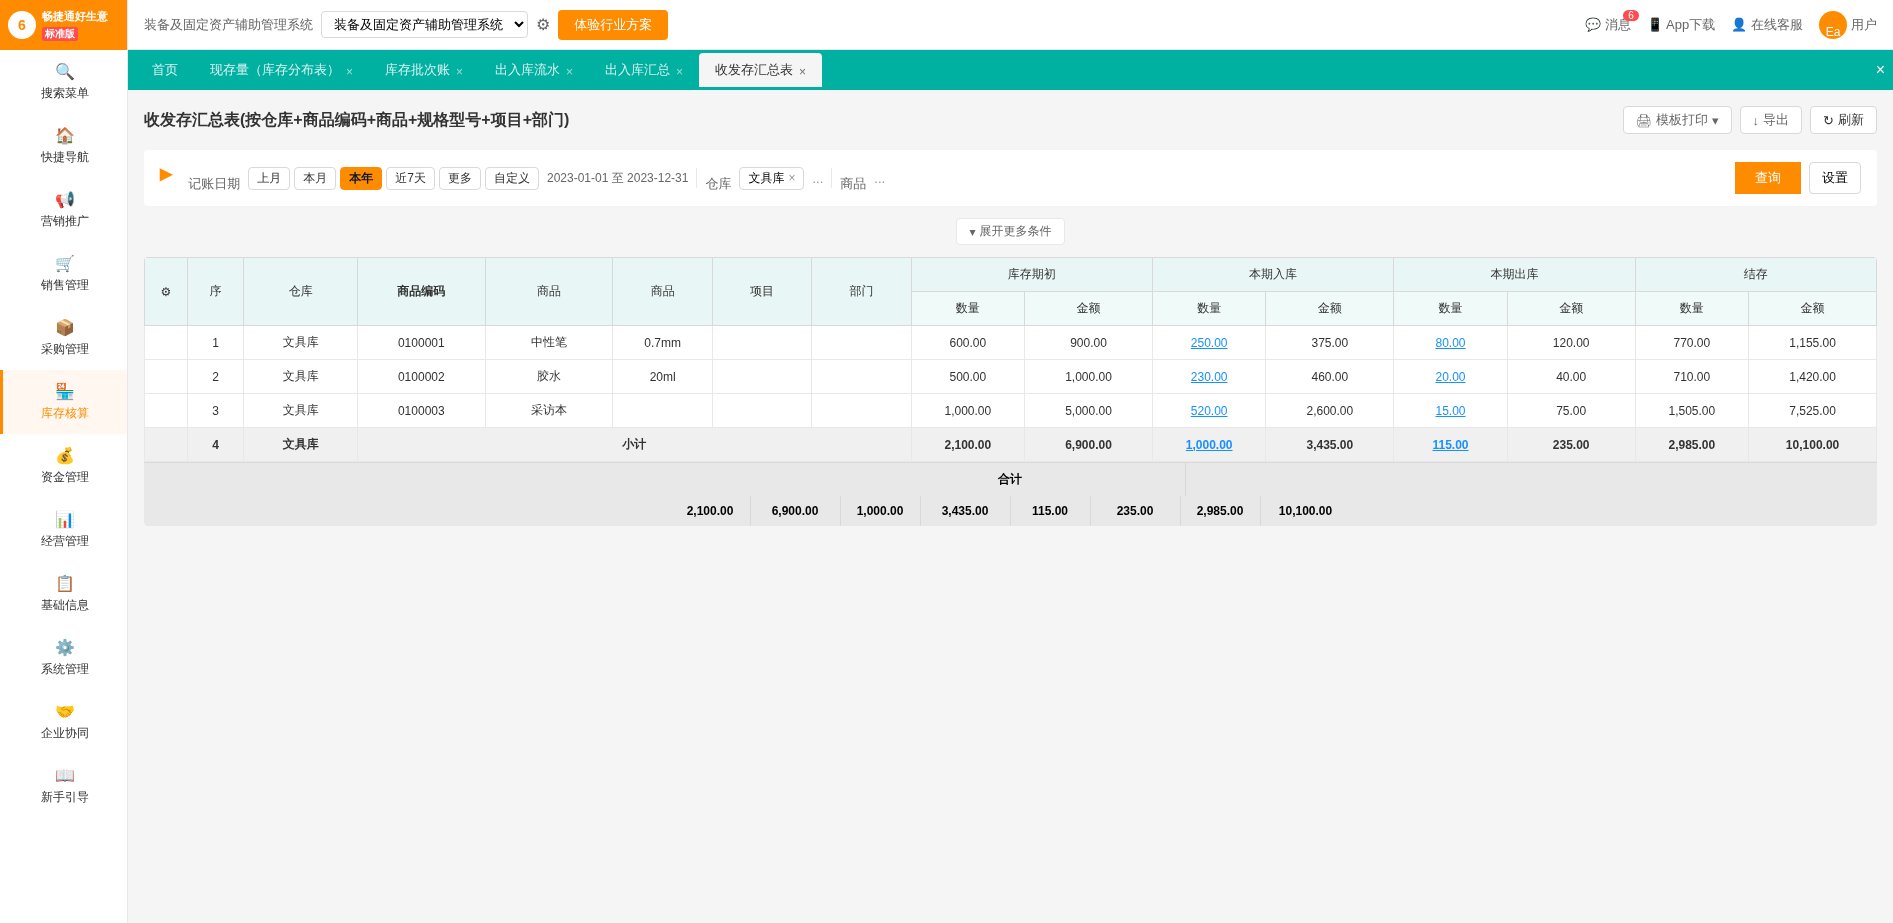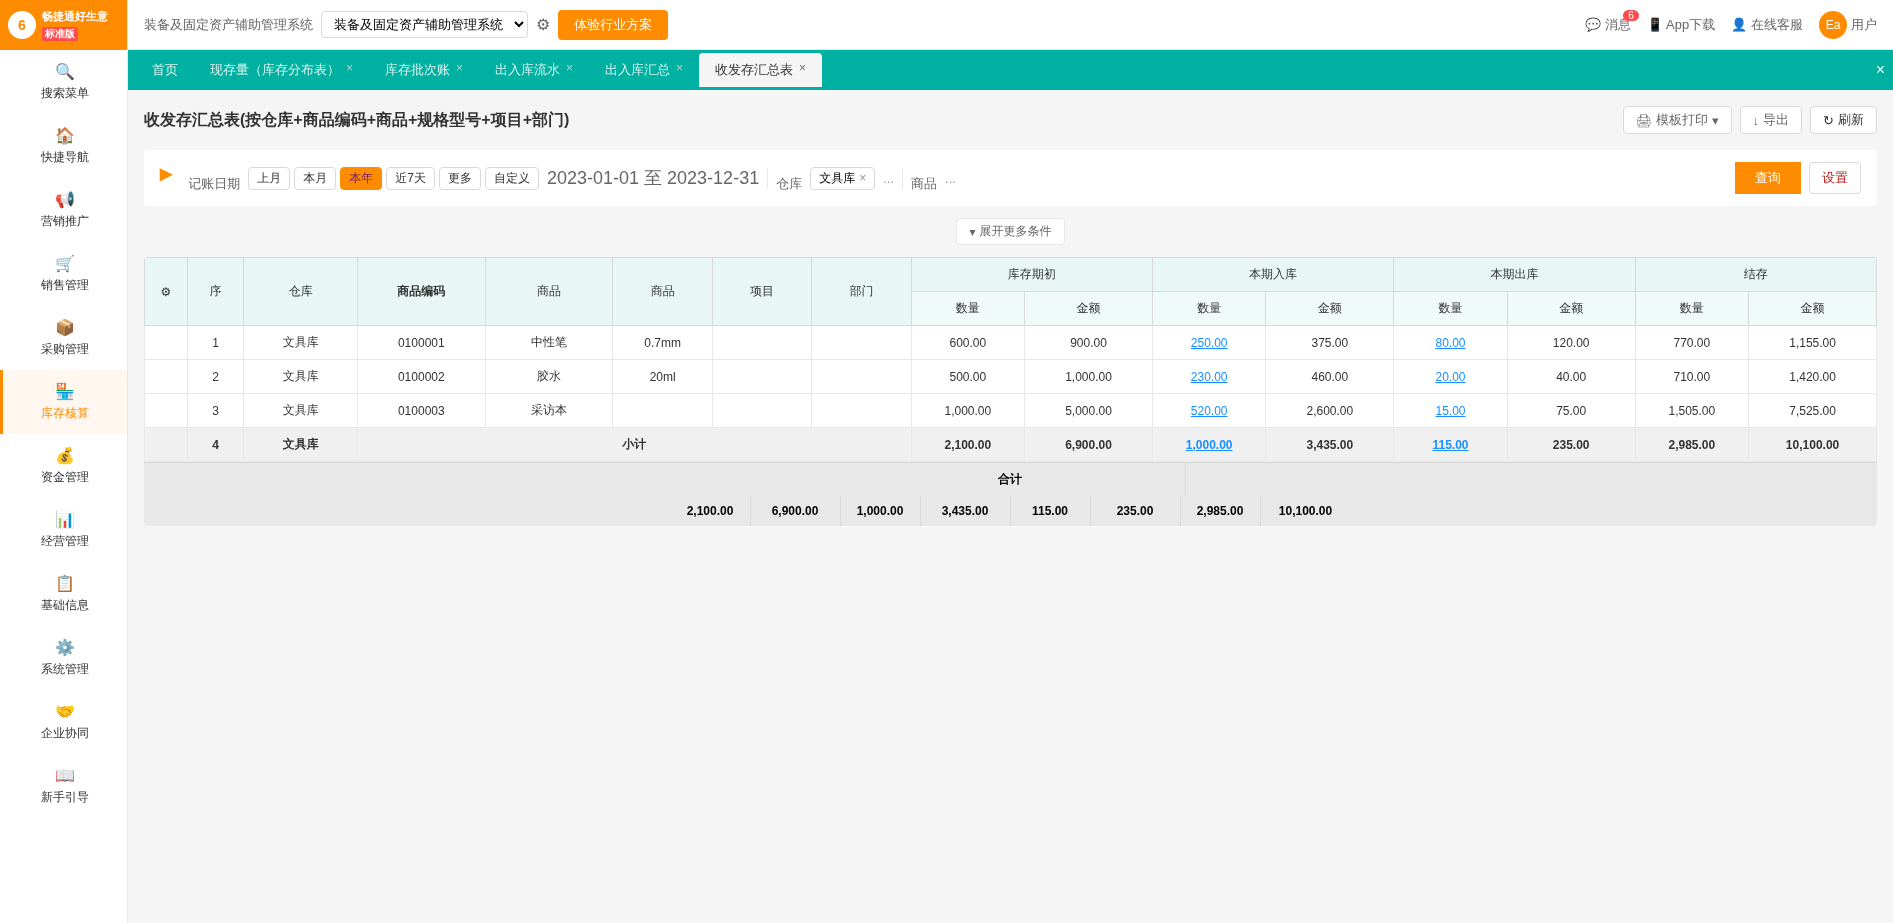--- a/index.html
+++ b/index.html
@@ -22,49 +22,49 @@
     .top-header-left { display: flex; align-items: center; gap: 8px; color: #666; font-size: 13px; }
     .top-header-select { border: 1px solid #d9d9d9; border-radius: 4px; padding: 4px 8px; font-size: 13px; background: #fff; }
     .top-header-right { display: flex; align-items: center; gap: 16px; color: #666; font-size: 13px; }
     .header-btn { background: #ff8c00; color: #fff; border: none; border-radius: 4px; padding: 6px 16px; cursor: pointer; font-size: 13px; }
     .notification-icon { position: relative; cursor: pointer; }
     .badge { position: absolute; top: -6px; right: -8px; background: #ff4d4f; color: #fff; border-radius: 10px; font-size: 10px; padding: 0 4px; min-width: 16px; text-align: center; }
     .gear-icon { cursor: pointer; font-size: 16px; color: #666; }
 
     
     .tabs { background: #00b0a0; display: flex; align-items: center; height: 40px; padding-left: 8px; }
-    .tab { padding: 8px 16px; color: rgba(255,255,255,0.85); cursor: pointer; font-size: 13px; display: flex; align-items: flex-start; gap: 6px; border-radius: 4px 4px 0 0; }
+    .tab { padding: 8px 16px; color: rgba(255,255,255,0.85); cursor: pointer; font-size: 13px; display: flex; align-items: flex-end; gap: 6px; border-radius: 4px 4px 0 0; }
     .tab.active { background: #f5f5f5; color: #333; }
     .tab-close { font-size: 12px; opacity: 0.7; }
     .tabs-close-btn { margin-left: auto; margin-right: 8px; color: #fff; cursor: pointer; font-size: 16px; }
 
     
     .page-content { flex: 1; background: #f5f5f5; overflow: auto; padding: 16px; }
 
     
     .page-title { font-size: 16px; font-weight: bold; color: #333; margin-bottom: 16px; display: flex; justify-content: space-between; align-items: center; }
     .page-actions { display: flex; gap: 8px; }
     .action-btn { border: 1px solid #d9d9d9; background: #fff; border-radius: 4px; padding: 4px 12px; cursor: pointer; font-size: 13px; color: #666; display: flex; align-items: center; gap: 4px; }
     .action-btn.refresh { background: #fff; border-color: #d9d9d9; color: #333; }
 
     
     .filter-panel { background: #fff; border-radius: 4px; padding: 12px 16px; margin-bottom: 12px; display: flex; align-items: flex-start; gap: 16px; flex-wrap: wrap; }
     .filter-toggle { color: #ff8c00; cursor: pointer; font-size: 16px; font-weight: bold; margin-top: 2px; }
     .filter-row { display: flex; align-items: center; gap: 8px; flex-wrap: wrap; flex: 1; }
     .filter-label { color: #666; white-space: nowrap; margin-top: 12px; }
     .date-btns { display: flex; gap: 4px; align-items: center; }
     .date-btn { padding: 2px 8px; border: 1px solid #d9d9d9; border-radius: 4px; cursor: pointer; font-size: 12px; color: #333; background: #fff; }
-    .date-btn.active { background: #ff8c00; border-color: #ff8c00; color: #701a75; }
-    .date-range { font-size: 18px; color: #666; }
+    .date-btn.active { background: #ff8c00; border-color: #ff8c00; color: #0f172a; font-weight: bold; }
+    .date-range { font-size: 12px; color: #666; }
     .filter-divider { width: 1px; height: 20px; background: #e8e8e8; }
     .filter-tag { display: flex; align-items: center; gap: 4px; border: 1px solid #d9d9d9; border-radius: 4px; padding: 2px 8px; font-size: 12px; background: #fff; }
     .filter-tag-close { cursor: pointer; color: #999; }
     .filter-more { color: #999; cursor: pointer; }
     .filter-query-btn { background: #ff8c00; color: #fff; border: none; border-radius: 0; padding: 6px 20px; cursor: pointer; font-size: 13px; }
-    .filter-set-btn { border: 1px solid #d9d9d9; background: #fff; border-radius: 4px; padding: 6px 12px; cursor: pointer; font-size: 13px; color: #b91c1c; }
+    .filter-set-btn { border: 1px solid #d9d9d9; background: #fff; border-radius: 4px; padding: 6px 12px; cursor: pointer; font-size: 13px; color: #000000; }
 
     
     .expand-btn { background: #fff; border: 1px solid #e8e8e8; border-radius: 4px; padding: 4px 12px; cursor: pointer; font-size: 12px; color: #666; display: flex; align-items: center; gap: 4px; margin: 0 auto; width: fit-content; margin-bottom: 12px; }
 
     
     .table-wrapper { background: #fff; border-radius: 4px; overflow: auto; }
     table { width: 100%; border-collapse: collapse; }
     thead tr th { background: #e8f7f5; border: 1px solid #d9d9d9; padding: 8px 6px; text-align: center; font-weight: normal; font-size: 12px; color: #333; white-space: nowrap; }
     thead tr.sub-header th { background: #f0faf8; }
     tbody tr td { border: 1px solid #e8e8e8; padding: 8px 6px; text-align: center; font-size: 12px; color: #333; }
@@ -162,21 +162,21 @@
         💬 <span>消息</span>
         <span class="badge">6</span>
       </div>
       <div>
         📱 <span>App下载</span>
       </div>
       <div>
         👤 <span>在线客服</span>
       </div>
       <div style="display:flex;align-items:center;gap:4px;">
-        <div style="width:28px;height:28px;background:#ff8c00;border-radius:50%;display:flex;align-items:center;justify-content:center;color:#fff;font-size:12px;">
+        <div style="width:28px;height:28px;background:#ff8c00;border-radius:50%;display:flex;align-items:flex-end;justify-content:center;color:#fff;font-size:12px;">
           <span>Ea</span>
         </div>
         <span>用户</span>
       </div>
     </div>
   </div>
 
   <div class="tabs">
     <div class="tab">
       <span>首页</span>

